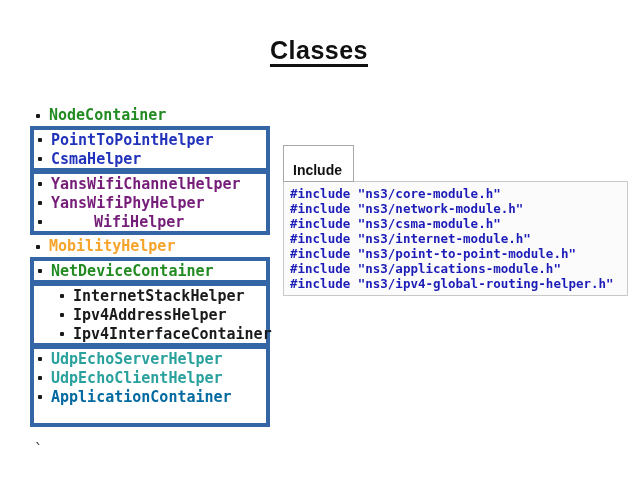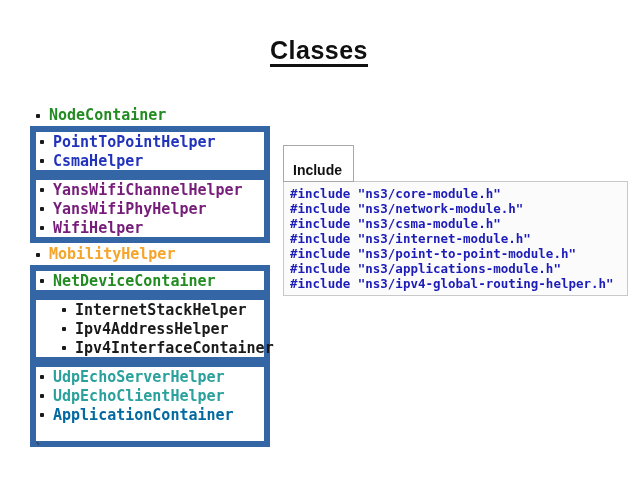--- a/index.html
+++ b/index.html
@@ -23,21 +23,21 @@
   }
 
   
   .class-list {
     position: absolute; left: 30px; top: 104px; width: 243px;
     font-family: "DejaVu Sans Mono", monospace;
     font-weight: bold; font-size: 15px;
   }
   .group { box-sizing: border-box; }
   .group.boxed {
-    border: 6px solid #6d28d9;
+    border: 4px solid #6d28d9;
     padding: 0 2px;
     width: 240px;
   }
   .group.boxed + .group.boxed { margin-top: -2px; }
   .group.pad-bottom { padding-bottom: 17px; }
   .row {
     display: flex; align-items: center;
     height: 19px; white-space: nowrap;
   }
   .group.plain .row { height: 22px; padding-left: 4px; }
@@ -99,21 +99,21 @@
         <div class="row">
           <span class="bullet"></span>
           <span style="color: rgb(118, 29, 121);">YansWifiChannelHelper</span>
         </div>
         <div class="row">
           <span class="bullet"></span>
           <span style="color: rgb(118, 29, 121);">YansWifiPhyHelper</span>
         </div>
         <div class="row">
           <span class="bullet"></span>
-          <span style="color: rgb(118, 29, 121);">WifiHelper</span>
+          <span style="color: rgb(118, 29, 121); margin-left: 43px;">WifiHelper</span>
         </div>
       </div>
       <div class="group plain">
         <div class="row">
           <span class="bullet"></span>
           <span style="color: rgb(245, 164, 44);">MobilityHelper</span>
         </div>
       </div>
       <div class="group boxed" style="border-color: rgb(52, 101, 164);">
         <div class="row">

